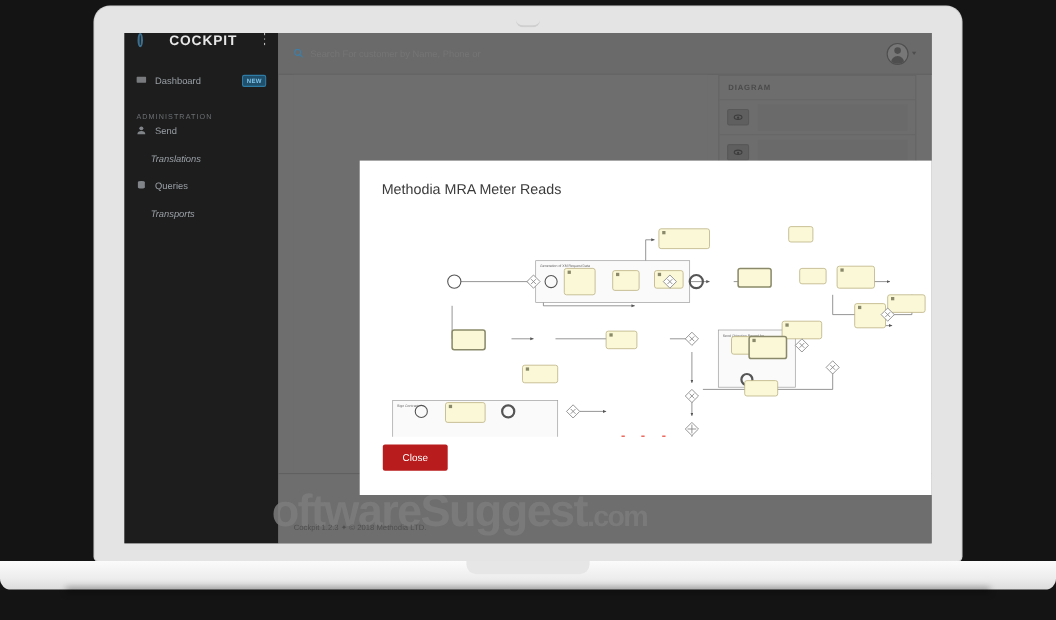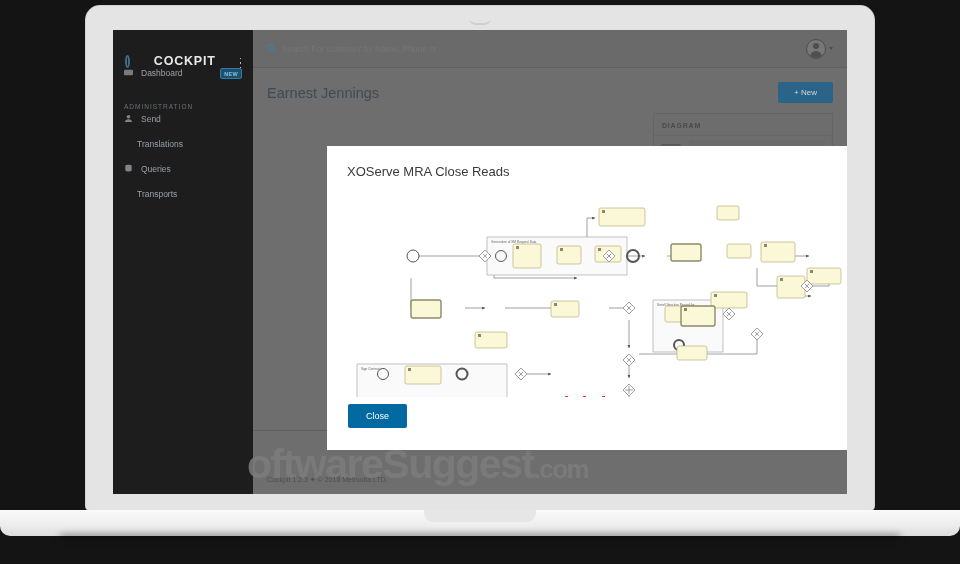--- a/index.html
+++ b/index.html
@@ -60,21 +60,21 @@
   #app-root { position: absolute; inset: 0; display: flex; }
 
   .sidebar {
     width: 140px; height: 100%;
     background: #1d1d1d;
     color: #8f9296;
     flex: 0 0 140px;
     padding-top: 0;
   }
   .brand {
-    height: 38px; display: flex; align-items: flex-end;
+    height: 38px; display: flex; align-items: flex-start;
     padding: 0 12px; gap: 24px;
   }
   .brand-ring {
     width: 13px; height: 13px; border-radius: 50%;
     border: 2px solid #3d6f8e;
   }
   .brand-text {
     font-size: 12.5px; font-weight: bold; letter-spacing: .8px;
     color: #e8e8e8;
   }
@@ -83,21 +83,21 @@
     display: flex; flex-direction: column; gap: 3px;
   }
   .hamburger i { display: block; height: 1.5px; background: #b9b9b9; }
 
   .nav-item {
     display: flex; align-items: flex-start; gap: 8px;
     height: 25px; padding: 0 11px;
     font-size: 8.5px; color: #9aa0a6;
     position: relative;
   }
-  .nav-item.sub { padding-left: 24px; }
+  .nav-item.sub { padding-left: 24px; font-style: italic; }
   .nav-icon { width: 9px; height: 9px; flex: 0 0 9px; opacity:.8; }
   .nav-badge {
     margin-left: auto;
     background: #1f4f6b; color: #7fc4ea;
     font-size: 5.5px; font-weight: bold;
     padding: 1.5px 3px; border-radius: 2px;
     border: 1px solid #2e7ba6; letter-spacing: .3px;
   }
   .nav-section {
     font-size: 6.5px; letter-spacing: 1px;
@@ -209,21 +209,21 @@
     width: 534px; height: 304px;
     background: #ffffff;
     z-index: 40;
   }
   .modal-title {
     font-size: 13px; color: #3a3a3a;
     padding: 18px 0 0 20px; font-weight: normal;
   }
   .btn-close {
     position: absolute; left: 21px; bottom: 22px;
-    background: #0369a1; color: #fff;
+    background: #b91c1c; color: #fff;
     font-size: 9px; padding: 7px 18px;
     border: none; border-radius: 2px;
     font-family: "Liberation Sans", sans-serif;
   }
   .diagram-wrap { position: absolute; left: 10px; top: 36px; width: 514px; height: 215px; }
   .diagram-svg { width: 100%; height: 100%; }
 </style>
 </head>
 <body>
 
@@ -296,24 +296,20 @@
               <line x1="6.2" y1="6.2" x2="9" y2="9" stroke="#3d7fa8" stroke-width="1.2"></line>
             </svg>
             <input class="search-input" value="" placeholder="Search For customer by Name, Phone or" style="">
           </div>
           <div class="avatar-wrap">
             <span class="avatar"></span>
             <span class="caret-down"></span>
           </div>
         </div>
 
-        <div class="page-head">
-          <span class="page-title">Earnest Jennings</span>
-          <button class="btn-new">+ New</button>
-        </div>
 
         <div class="panels">
           <div class="left-panel"></div>
 
           <div class="right-panel">
             <div class="panel-head">DIAGRAM</div>
 
             <div class="panel-row">
               <span class="eye-btn">
                   <span class="eye-glyph"></span>
@@ -353,21 +349,21 @@
 
         <div class="footer">
           <span class="watermark"><span>oftwareSuggest</span><span class="dotcom">.com</span></span>
           <span class="footer-text">Cockpit 1.2.3 ✦ © 2018 Methodia LTD.</span>
         </div>
       </div>
     </div>
 
     <div id="modal">
 
-      <div class="modal-title">XOServe MRA Close Reads</div>
+      <div class="modal-title">Methodia MRA Meter Reads</div>
 
       <div class="diagram-wrap">
         <svg class="diagram-svg" viewBox="0 0 514 215">
           <defs>
             <marker id="ah" markerWidth="5" markerHeight="5" refX="4.2" refY="2" orient="auto">
               <path d="M0,0 L4.5,2 L0,4 z" fill="#555"></path>
             </marker>
           </defs>
 
           <g stroke="#777" stroke-width="0.7" fill="none" marker-end="url(#ah)">

